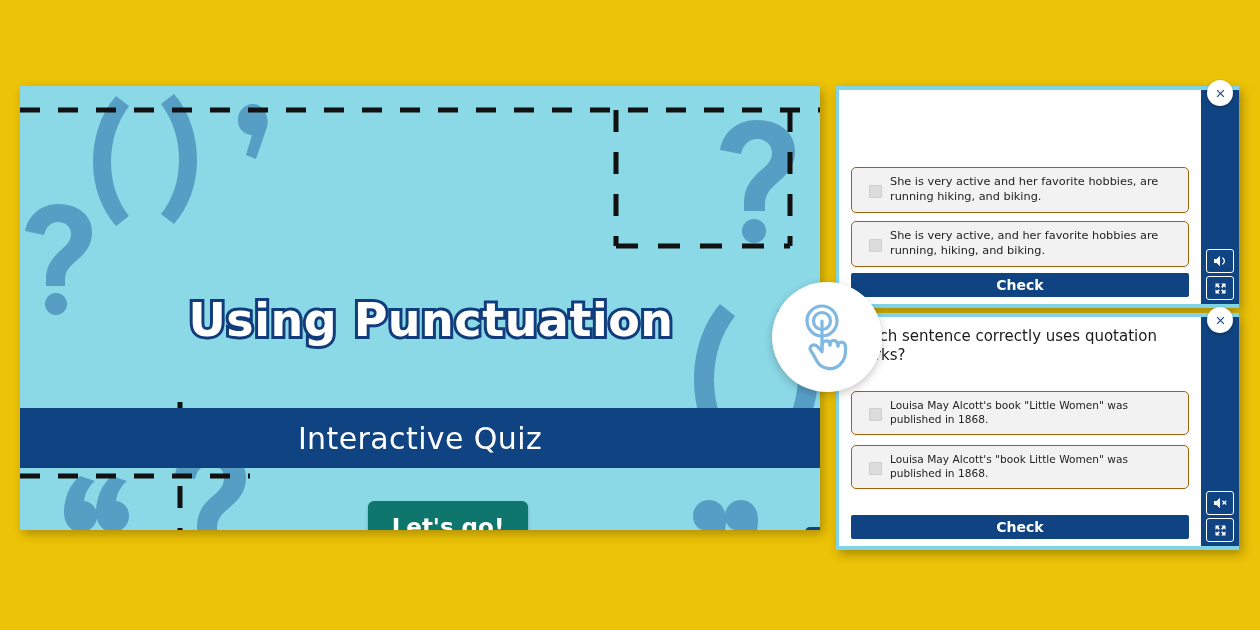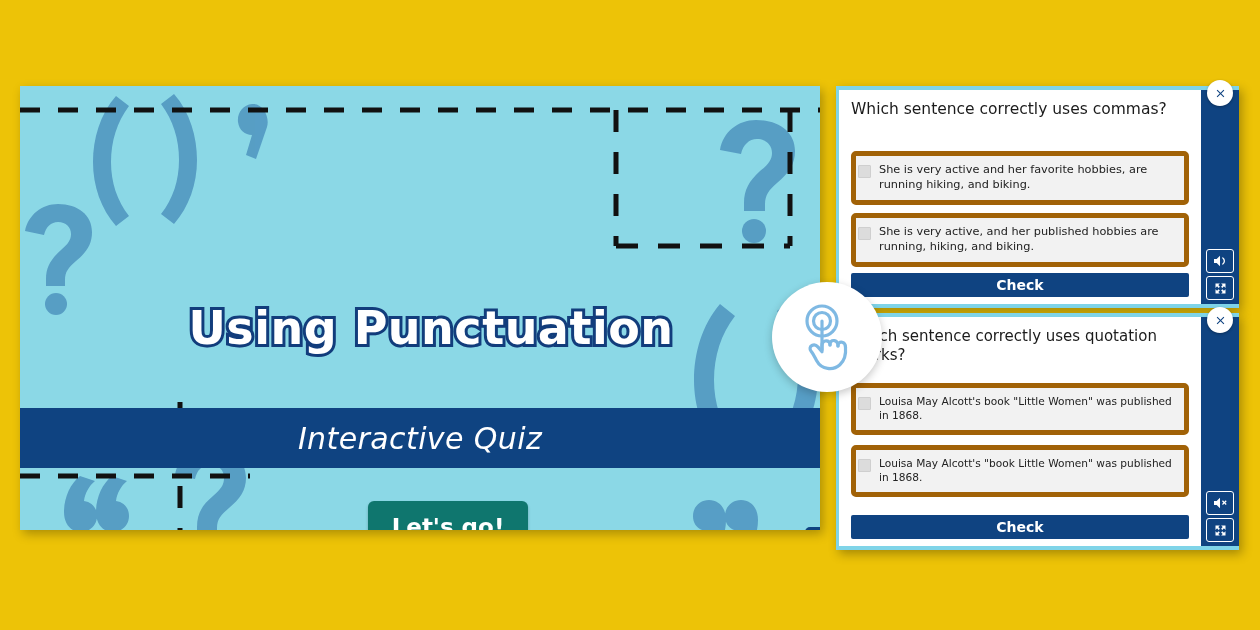--- a/index.html
+++ b/index.html
@@ -21,39 +21,39 @@
     overflow:hidden;
   }
 
   
   .deco{position:absolute;inset:0;pointer-events:none;}
   .deco svg{display:block;width:100%;height:100%;}
 
   
   #slide-title{
     position:absolute;
-    left:0; right:0; top:184px;
+    left:0; right:0; top:176px;
     text-align:center;
     font-family:"DejaVu Sans", sans-serif;
     font-weight:bold;
     font-size:46px;
     letter-spacing:.5px;
     color:#ffffff;
     -webkit-text-stroke:6px #123D7C;
     paint-order:stroke fill;
     text-shadow:0 3px 0 rgba(18,61,124,.35);
     padding-left:22px;
   }
 
   
   #quiz-band{
     position:absolute;
     left:0; right:0; top:322px; height:60px;
     background:#0F4381;
-    display:flex;align-items:center;justify-content:center;font-style:italic;
+    display:flex;align-items:center;justify-content:center;
   }
   #quiz-band-label{
     color:#ffffff;
     font-family:"DejaVu Sans", sans-serif;
     font-size:30px;
     font-weight:500;
     letter-spacing:.4px;
   }
 
   
@@ -110,25 +110,25 @@
     line-height:1.28;
     margin:0 0 6px 0;
     min-height:22px;
   }
   #quiz-panel-2 .question-text{font-size:15px;}
 
   .answers{flex:1;display:flex;flex-direction:column;justify-content:flex-end;gap:8px;padding-bottom:6px;}
   #quiz-panel-2 .answers{justify-content:center;gap:10px;}
 
   .answer-option{
-    display:flex;align-items:flex-start;gap:8px;
+    display:flex;align-items:center;gap:8px;
     background:#F2F2F2;
-    border:5px solid #a16207;
+    border:1px solid #a16207;
     border-radius:5px;
-    padding:7px 2px;
+    padding:7px 17px;
     cursor:pointer;
   }
   .answer-checkbox{
     flex:0 0 auto;
     width:11px;height:11px;
     background:#DCDCDC;
     border:1px solid #cfcfcf;
     margin-top:2px;
     border-radius:1px;
   }
@@ -257,29 +257,28 @@
   <button id="lets-go-button">Let's go!</button>
 
   <button id="slide-volume-button" class="slide-ctrl">
     
   </button>
 
 </div>
 
 <div id="quiz-panel-1" class="quiz-panel">
   <div class="panel-inner">
-    <p class="question-text">Which sentence correctly uses commas?</p>
     <div class="answers">
       <div class="answer-option">
         <span class="answer-checkbox"></span>
         <span class="answer-label">She is very active and her favorite hobbies, are running hiking, and biking.</span>
       </div>
       <div class="answer-option">
         <span class="answer-checkbox"></span>
-        <span class="answer-label">She is very active, and her published hobbies are running, hiking, and biking.</span>
+        <span class="answer-label">She is very active, and her favorite hobbies are running, hiking, and biking.</span>
       </div>
     </div>
     <button class="check-button">Check</button>
   </div>
 
   <div class="panel-rail">
     <button class="rail-btn">
       <svg width="16" height="16" viewBox="0 0 24 24" aria-hidden="true">
         <path d="M3 9v6h4l5 5V4L7 9H3z"></path>
         <path d="M15.5 8.2c1.3 1 2 2.3 2 3.8s-.7 2.8-2 3.8v2.1c2.4-1.2 4-3.3 4-5.9s-1.6-4.7-4-5.9v2.1z"></path>

